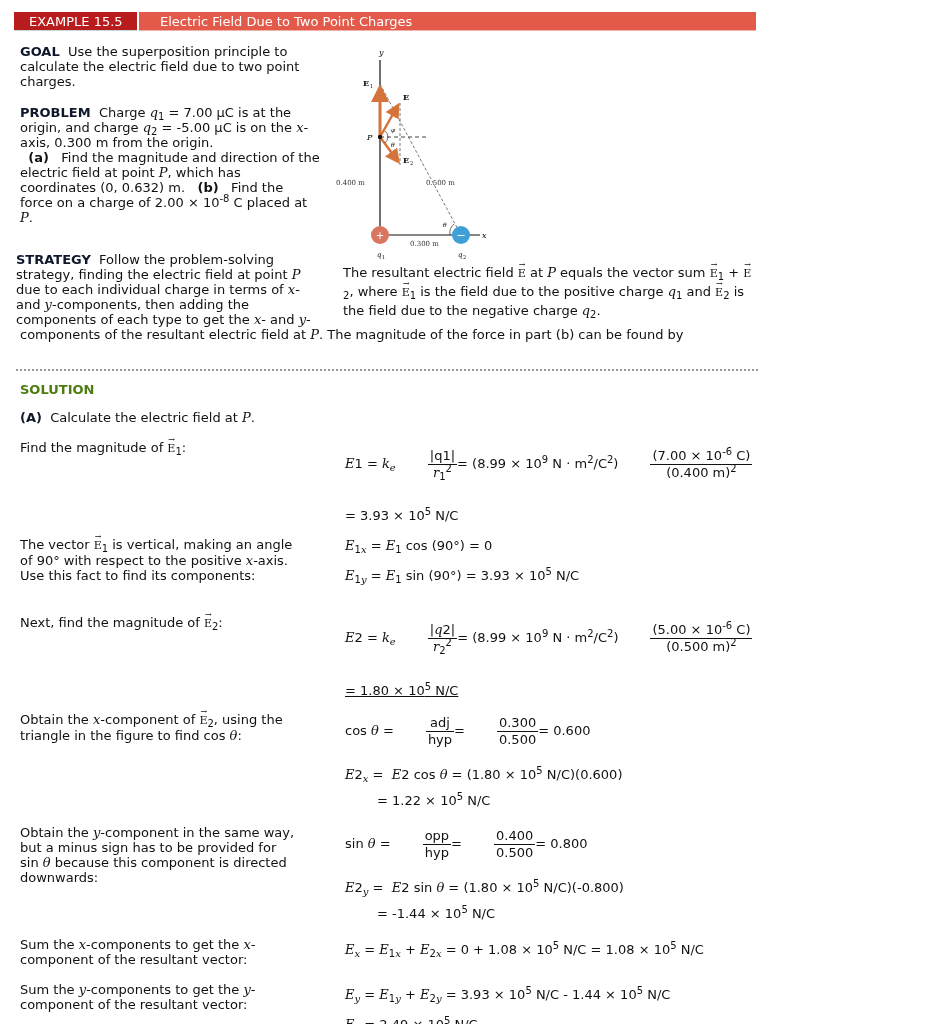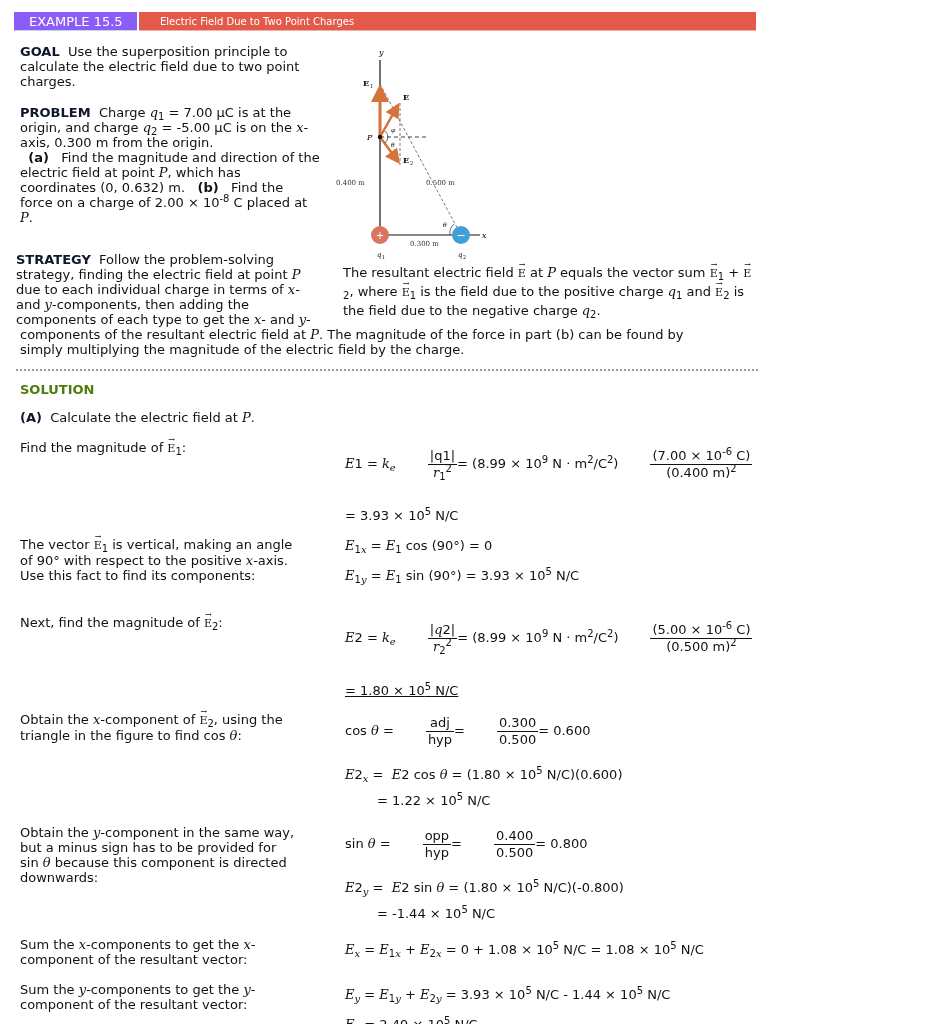--- a/index.html
+++ b/index.html
@@ -6,22 +6,22 @@
   html, body { width: 936px; height: 1024px; overflow: hidden; background: #ffffff; }
   body { font-family: "DejaVu Sans", sans-serif; font-size: 13px; color: #111; position: relative; line-height: 15px; }
   .abs { position: absolute; }
   .ital { font-family: "DejaVu Serif", serif; font-style: italic; }
   .vec { position: relative; display: inline-block; font-family: "DejaVu Serif", serif; font-size: 11px; }
   .vec::before { content: "\2192"; position: absolute; top: -9px; left: 1px; font-size: 8px; }
   sup { font-size: 10px; vertical-align: 5px; line-height: 0; }
   sub { font-size: 10px; vertical-align: -3px; line-height: 0; }
 
   
-  .hdr-left { left: 14px; top: 12px; width: 123px; height: 19px; background: #8b5cf6; color: #fff; font-size: 13px; line-height: 19px; padding-left: 15px; border-bottom: 1px solid #c7d6de; }
-  .hdr-right { left: 139px; top: 12px; width: 617px; height: 19px; background: #e35a4a; color: #fff; font-size: 10px; line-height: 19px; padding-left: 21px; border-bottom: 1px solid #f0b1a8; }
+  .hdr-left { left: 14px; top: 12px; width: 123px; height: 19px; background: #b91c1c; color: #fff; font-size: 13px; line-height: 19px; padding-left: 15px; border-bottom: 1px solid #c7d6de; }
+  .hdr-right { left: 139px; top: 12px; width: 617px; height: 19px; background: #e35a4a; color: #fff; font-size: 13px; line-height: 19px; padding-left: 21px; border-bottom: 1px solid #f0b1a8; }
 
   .kw { color: #0f172a; font-weight: bold; }
   .kw-blue { color: #4d7c0f; font-weight: bold; }
 
   .p { left: 20px; width: 300px; font-size: 13px; line-height: 15px; }
   .eq { font-size: 13px; white-space: nowrap; }
 
   .sep { left: 16px; top: 369px; width: 742px; height: 0; border-top: 2px dotted #999; }
 
   .frac { display: inline-block; vertical-align: middle; text-align: center; margin-left: 32px; }
@@ -110,21 +110,20 @@
 </div>
 
 <div class="abs" style="left:343px; top:264px; width:410px; line-height:18px;">
   <span>The resultant electric field </span><span class="vec">E</span><span> at </span><span class="ital">P</span><span> equals the vector sum </span><span class="vec">E</span><sub>1</sub>
   <span> + </span><span class="vec">E</span><sub>2</sub><span>, where </span><span class="vec">E</span><sub>1</sub><span> is the field due to the positive charge </span><span class="ital">q</span><sub>1</sub><span> and </span>
   <span class="vec">E</span><sub>2</sub><span> is the field due to the negative charge </span><span class="ital">q</span><sub>2</sub><span>.</span>
 </div>
 
 <div class="abs" style="left:20px; top:327px; width:740px; line-height:15px;">
   <span>components of the resultant electric field at </span><span class="ital">P</span><span>. The magnitude of the force in part (b) can be found by</span><br>
-  <span>simply multiplying the magnitude of the electric field by the charge.</span>
 </div>
 
 <div class="abs sep"></div>
 
 <div class="abs kw-blue" style="left:20px; top:382px;">SOLUTION</div>
 
 <div class="abs" style="left:20px; top:410px;">
   <span class="kw">(A)</span>&nbsp;
   <span>Calculate the electric field at </span><span class="ital">P</span><span>.</span>
 </div>

